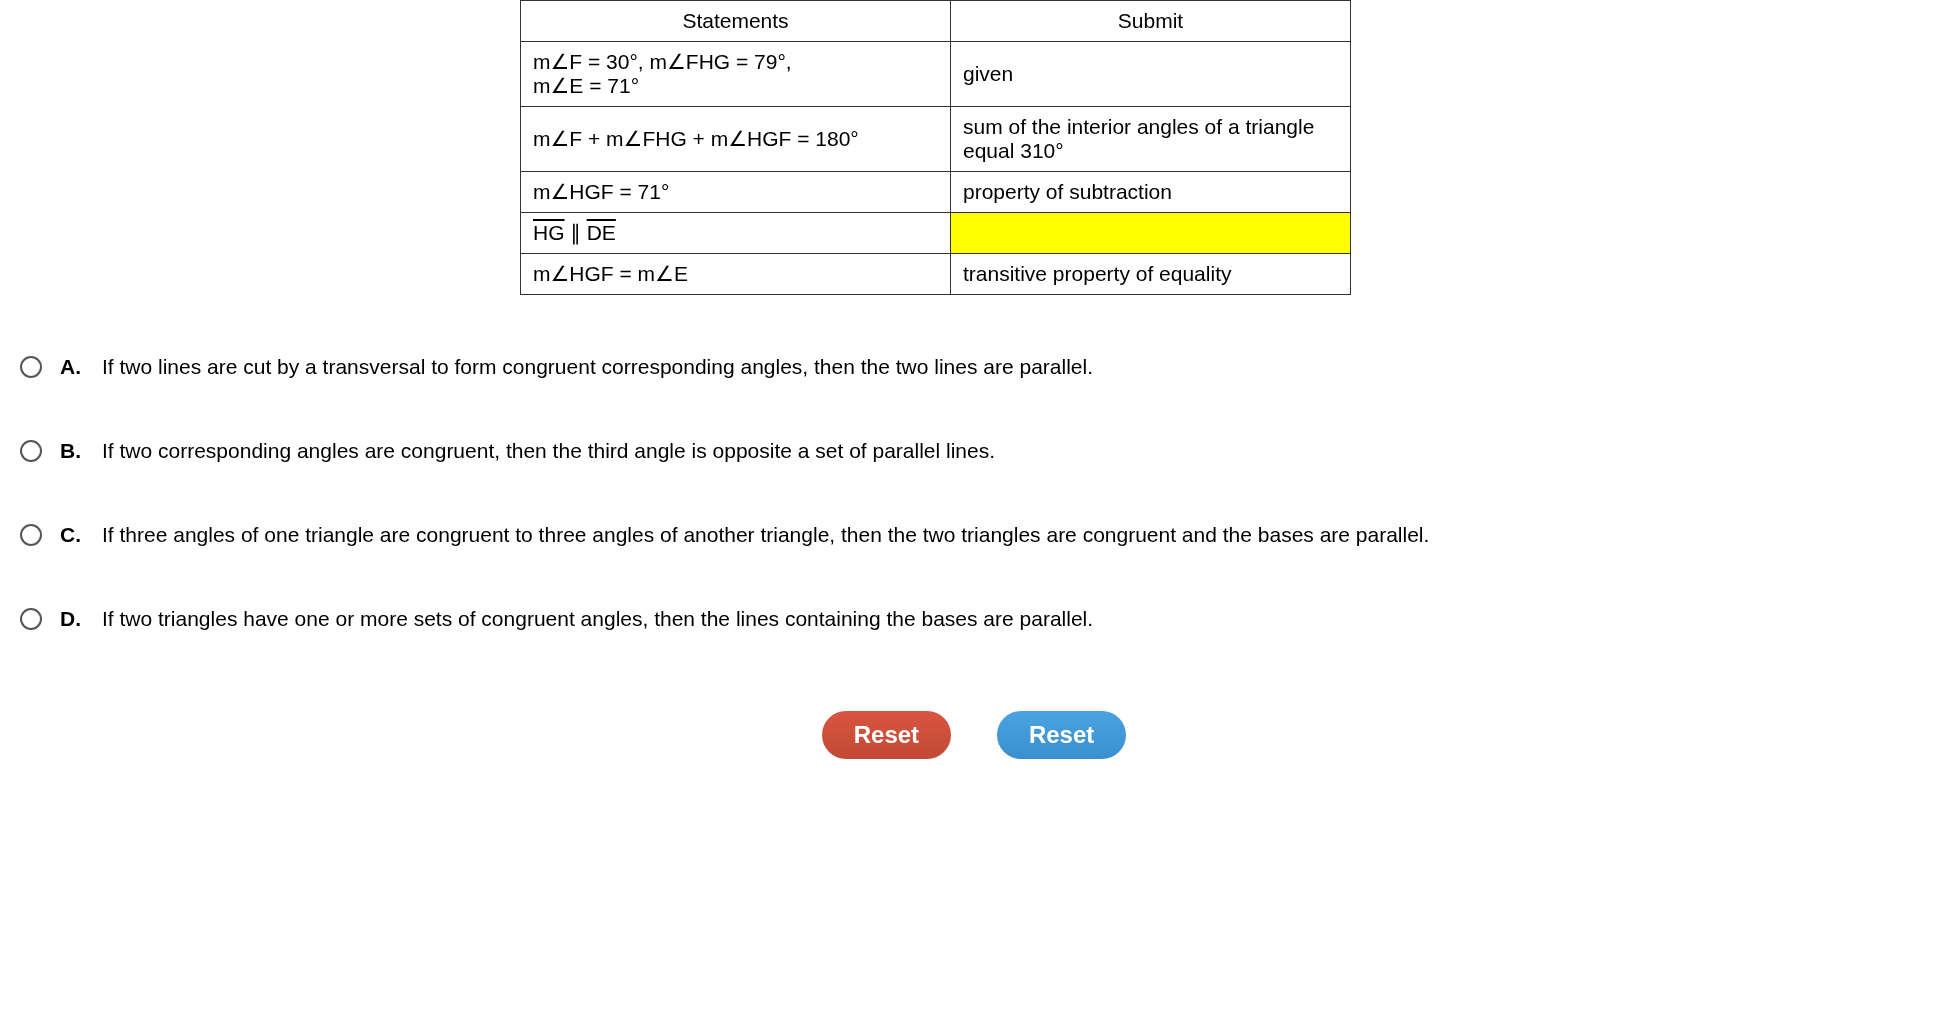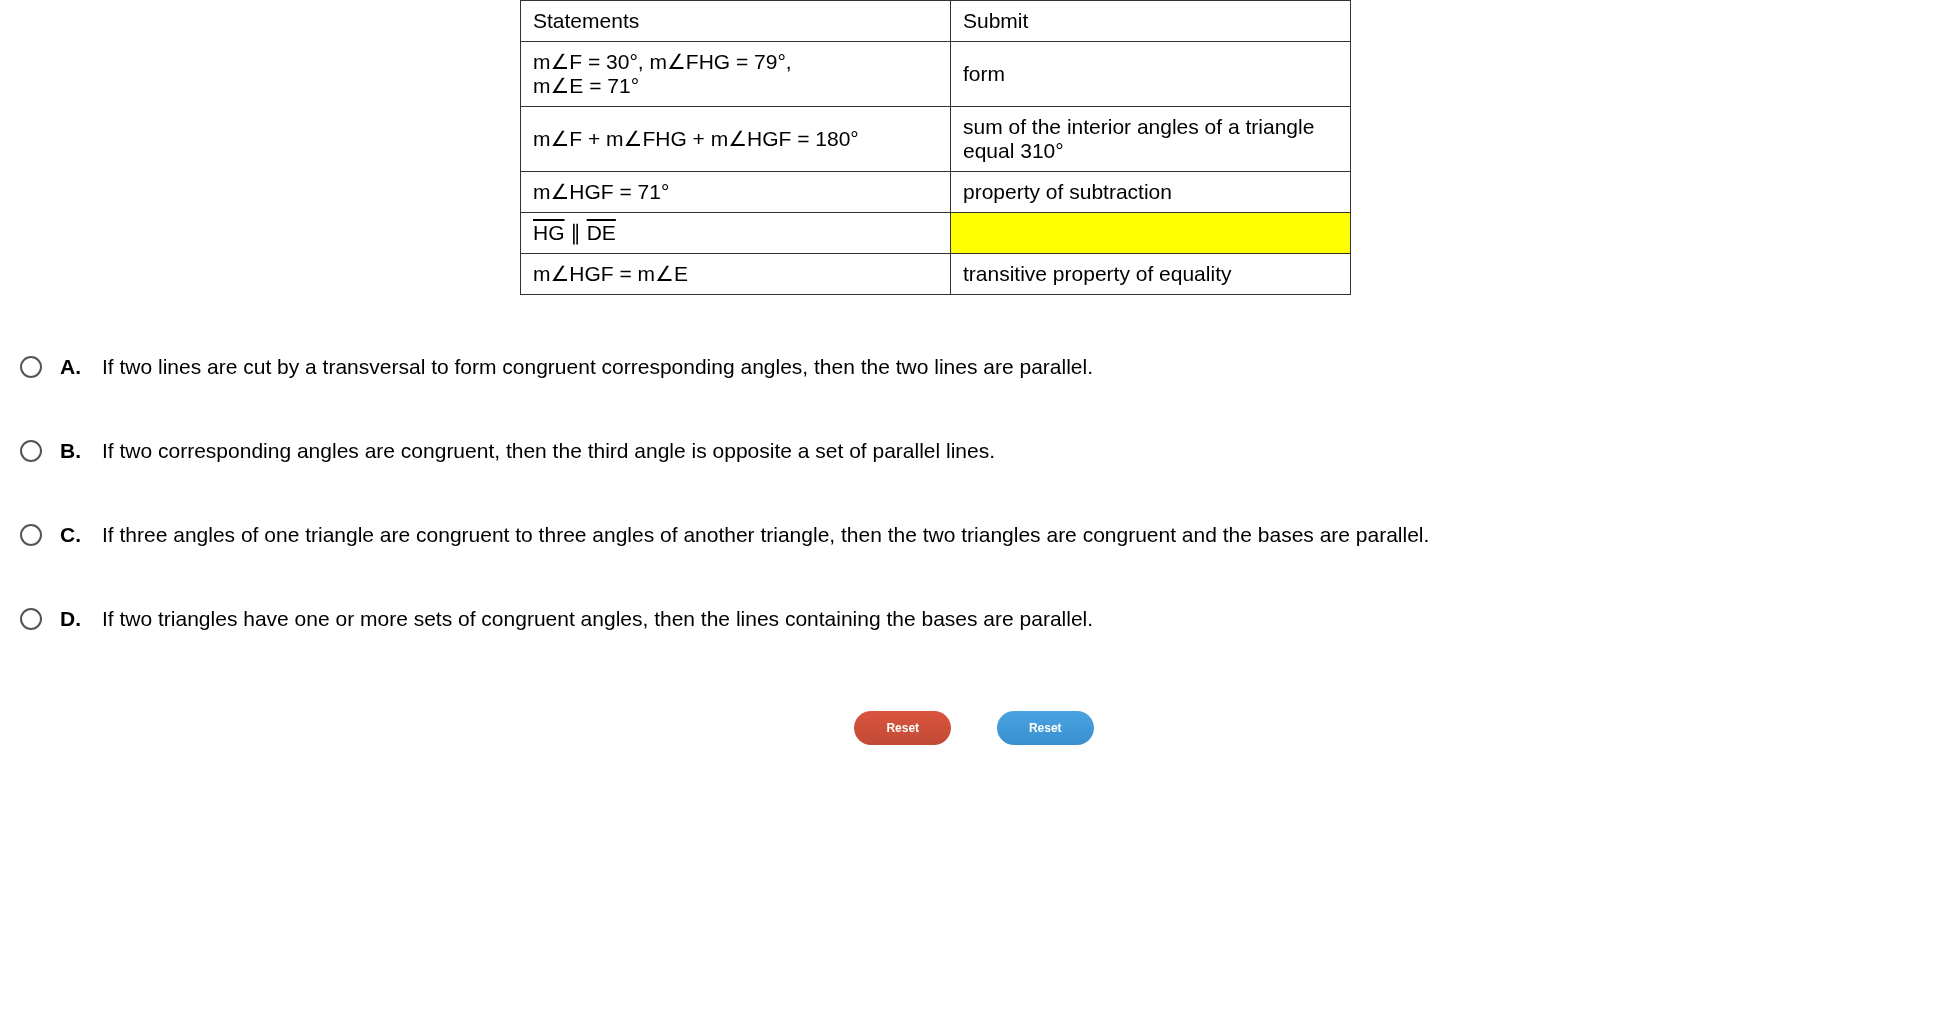--- a/index.html
+++ b/index.html
@@ -21,20 +21,21 @@
     margin-left: 520px;
   }
   .proof-table td, .proof-table th {
     border: 1px solid #333;
     padding: 8px 12px;
     text-align: left;
     vertical-align: middle;
     font-weight: normal;
   }
   .proof-table th {
+    text-align: center;
     font-weight: normal;
     margin-top: 12px;
   }
   .col-stmt { width: 430px; }
   .col-reason { width: 400px; }
   .highlight { background: #ffff00; }
   .angle::before { content: "\2220"; }
   .overline {
     text-decoration: overline;
     display: inline-block;
@@ -66,21 +67,21 @@
   .buttons {
     text-align: center;
     margin-top: 40px;
   }
   .btn {
     display: inline-block;
     padding: 10px 32px;
     border-radius: 24px;
     color: #fff;
     font-weight: bold;
-    font-size: 12px;
+    font-size: 24px;
     margin: 0 20px;
     border: none;
     cursor: pointer;
   }
   .btn-reset {
     background: linear-gradient(#d9553f, #c24a36);
   }
   .btn-submit {
     background: linear-gradient(#4aa3e0, #3a8fcf);
   }
@@ -96,21 +97,21 @@
   <table class="proof-table">
     <thead>
       <tr class="header-cut">
         <th class="col-stmt">Statements</th>
         <th class="col-reason">Submit</th>
       </tr>
     </thead>
     <tbody>
         <tr>
           <td class="col-stmt">m<span class="angle"></span>F = 30°, m<span class="angle"></span>FHG = 79°,<br>m<span class="angle"></span>E = 71°</td>
-          <td class="col-reason">form</td>
+          <td class="col-reason">given</td>
         </tr>
         <tr>
           <td class="col-stmt">m<span class="angle"></span>F + m<span class="angle"></span>FHG + m<span class="angle"></span>HGF = 180°</td>
           <td class="col-reason">sum of the interior angles of a triangle equal 310°</td>
         </tr>
         <tr>
           <td class="col-stmt">m<span class="angle"></span>HGF = 71°</td>
           <td class="col-reason">property of subtraction</td>
         </tr>
         <tr>

